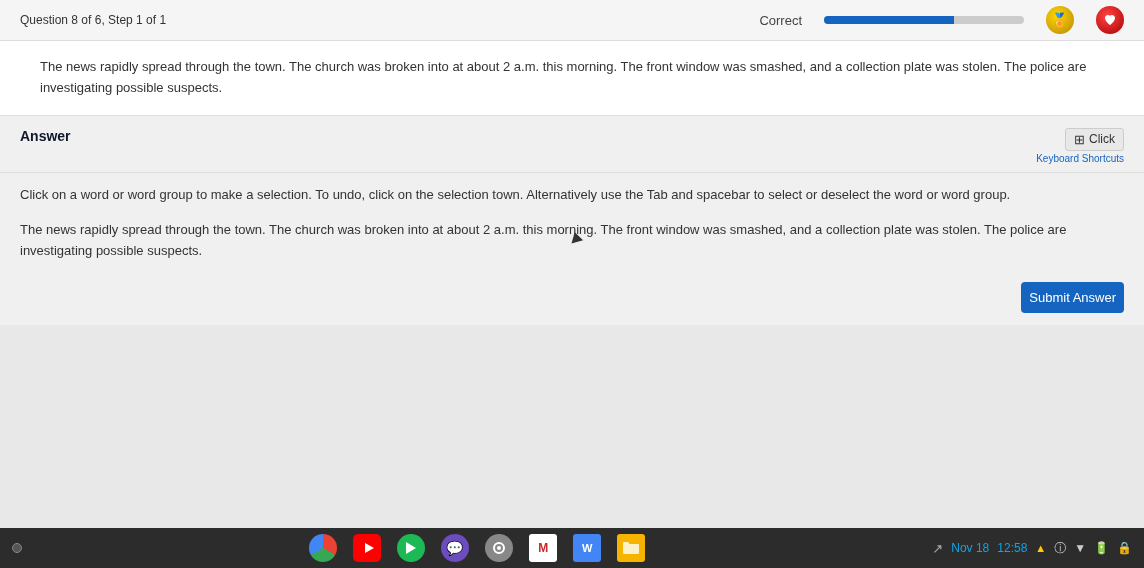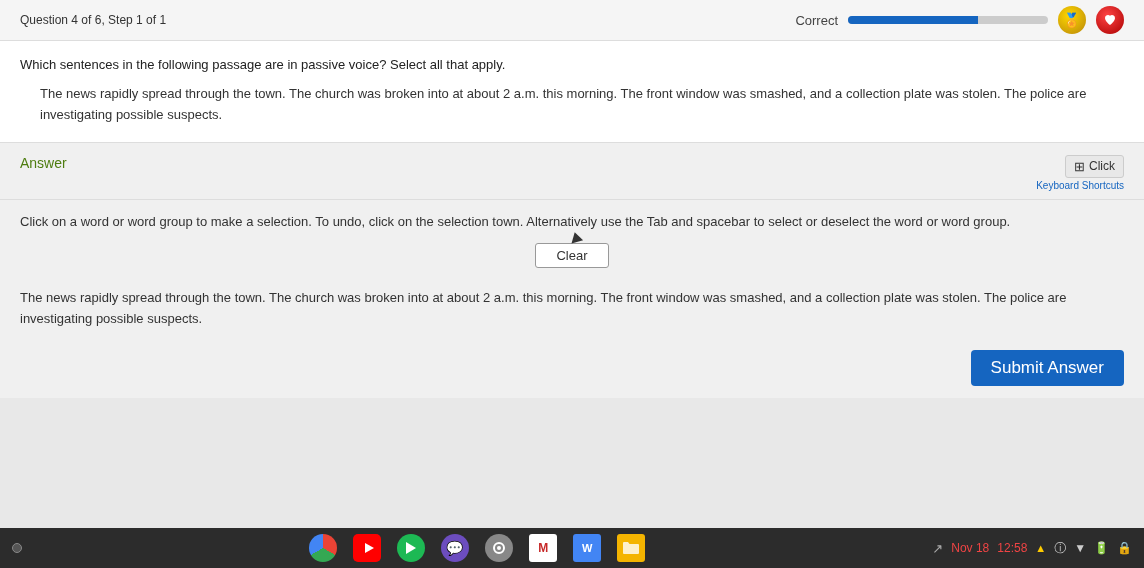--- a/index.html
+++ b/index.html
@@ -25,21 +25,21 @@
 
     .question-label {
       font-size: 12px;
       color: #333;
       font-weight: 500;
     }
 
     .top-bar-right {
       display: flex;
       align-items: center;
-      gap: 10px;
+      gap: 22px;
     }
 
     .correct-label {
       font-size: 13px;
       color: #444;
     }
 
     .progress-bar-container {
       width: 200px;
       height: 8px;
@@ -108,22 +108,22 @@
     .answer-header {
       display: flex;
       align-items: flex-start;
       justify-content: space-between;
       padding: 12px 20px 8px 20px;
       border-bottom: 1px solid #ddd;
     }
 
     .answer-label {
       font-size: 14px;
-      font-weight: normal;
-      color: #4d7c0f;
+      font-weight: bold;
+      color: #0f172a;
     }
 
     .answer-tools {
       display: flex;
       flex-direction: column;
       align-items: flex-end;
       gap: 2px;
     }
 
     .keypad-btn {
@@ -198,22 +198,22 @@
       display: flex;
       justify-content: flex-end;
       padding: 8px 20px 12px 20px;
     }
 
     .submit-btn {
       background: #1565c0;
       color: #fff;
       border: none;
       border-radius: 4px;
-      padding: 8px 20px;
-      font-size: 17px;
+      padding: 8px 8px;
+      font-size: 13px;
       cursor: pointer;
       font-weight: 500;
     }
 
     
     .taskbar {
       position: absolute;
       bottom: 0;
       left: 0;
       width: 100%;
@@ -257,21 +257,21 @@
     .taskbar-right {
       display: flex;
       align-items: center;
       gap: 8px;
       font-size: 12px;
       color: #ddd;
     }
 
     .taskbar-time {
       font-size: 12px;
-      color: #ef4444;
+      color: #0ea5e9;
       text-align: right;
     }
 
     .chrome-icon {
       background: conic-gradient(#ea4335 0deg 120deg, #34a853 120deg 240deg, #4285f4 240deg 360deg);
       border-radius: 50%;
     }
 
     .youtube-icon {
       background: #ff0000;
@@ -305,57 +305,53 @@
 
     .folder-icon {
       background: #f4b400;
       border-radius: 3px;
     }
   </style>
 </head>
 <body>
 
 <div class="top-bar">
-  <span class="question-label">Question 4 of 6, Step 1 of 1</span>
+  <span class="question-label">Question 8 of 6, Step 1 of 1</span>
   <div class="top-bar-right">
     <span class="correct-label">Correct</span>
     <div class="progress-bar-container">
       <div class="progress-bar-fill"></div>
     </div>
     <div class="badge-gold">🏅</div>
     <div class="badge-red">
       <svg width="14" height="14" viewBox="0 0 14 14">
         <path d="M7 12s-5-3.5-5-7a3 3 0 0 1 5-2.24A3 3 0 0 1 12 5c0 3.5-5 7-5 7z" fill="#fff"></path>
       </svg>
     </div>
   </div>
 </div>
 
 <div class="passage-section">
-  <div class="passage-question">Which sentences in the following passage are in passive voice? Select all that apply.</div>
   <div class="passage-text">The news rapidly spread through the town. The church was broken into at about 2 a.m. this morning. The front window was smashed, and a collection plate was stolen. The police are investigating possible suspects.</div>
 </div>
 
 <div class="answer-section">
   <div class="answer-header">
     <span class="answer-label">Answer</span>
     <div class="answer-tools">
       <button class="keypad-btn">
         <span class="keypad-icon">⊞</span>
         <span>Click</span>
       </button>
       <a class="keyboard-shortcuts-link">Keyboard Shortcuts</a>
     </div>
   </div>
 
   <div class="answer-instructions">Click on a word or word group to make a selection. To undo, click on the selection town. Alternatively use the Tab and spacebar to select or deselect the word or word group.</div>
 
-  <div class="clear-btn-container">
-    <button class="clear-btn">Clear</button>
-  </div>
 
   <div class="answer-passage">The news rapidly spread through the town. The church was broken into at about 2 a.m. this morning. The front window was smashed, and a collection plate was stolen. The police are investigating possible suspects.</div>
 
   <div style="flex:1"></div>
 
   <div class="submit-btn-container">
     <button class="submit-btn">Submit Answer</button>
   </div>
 </div>
 

